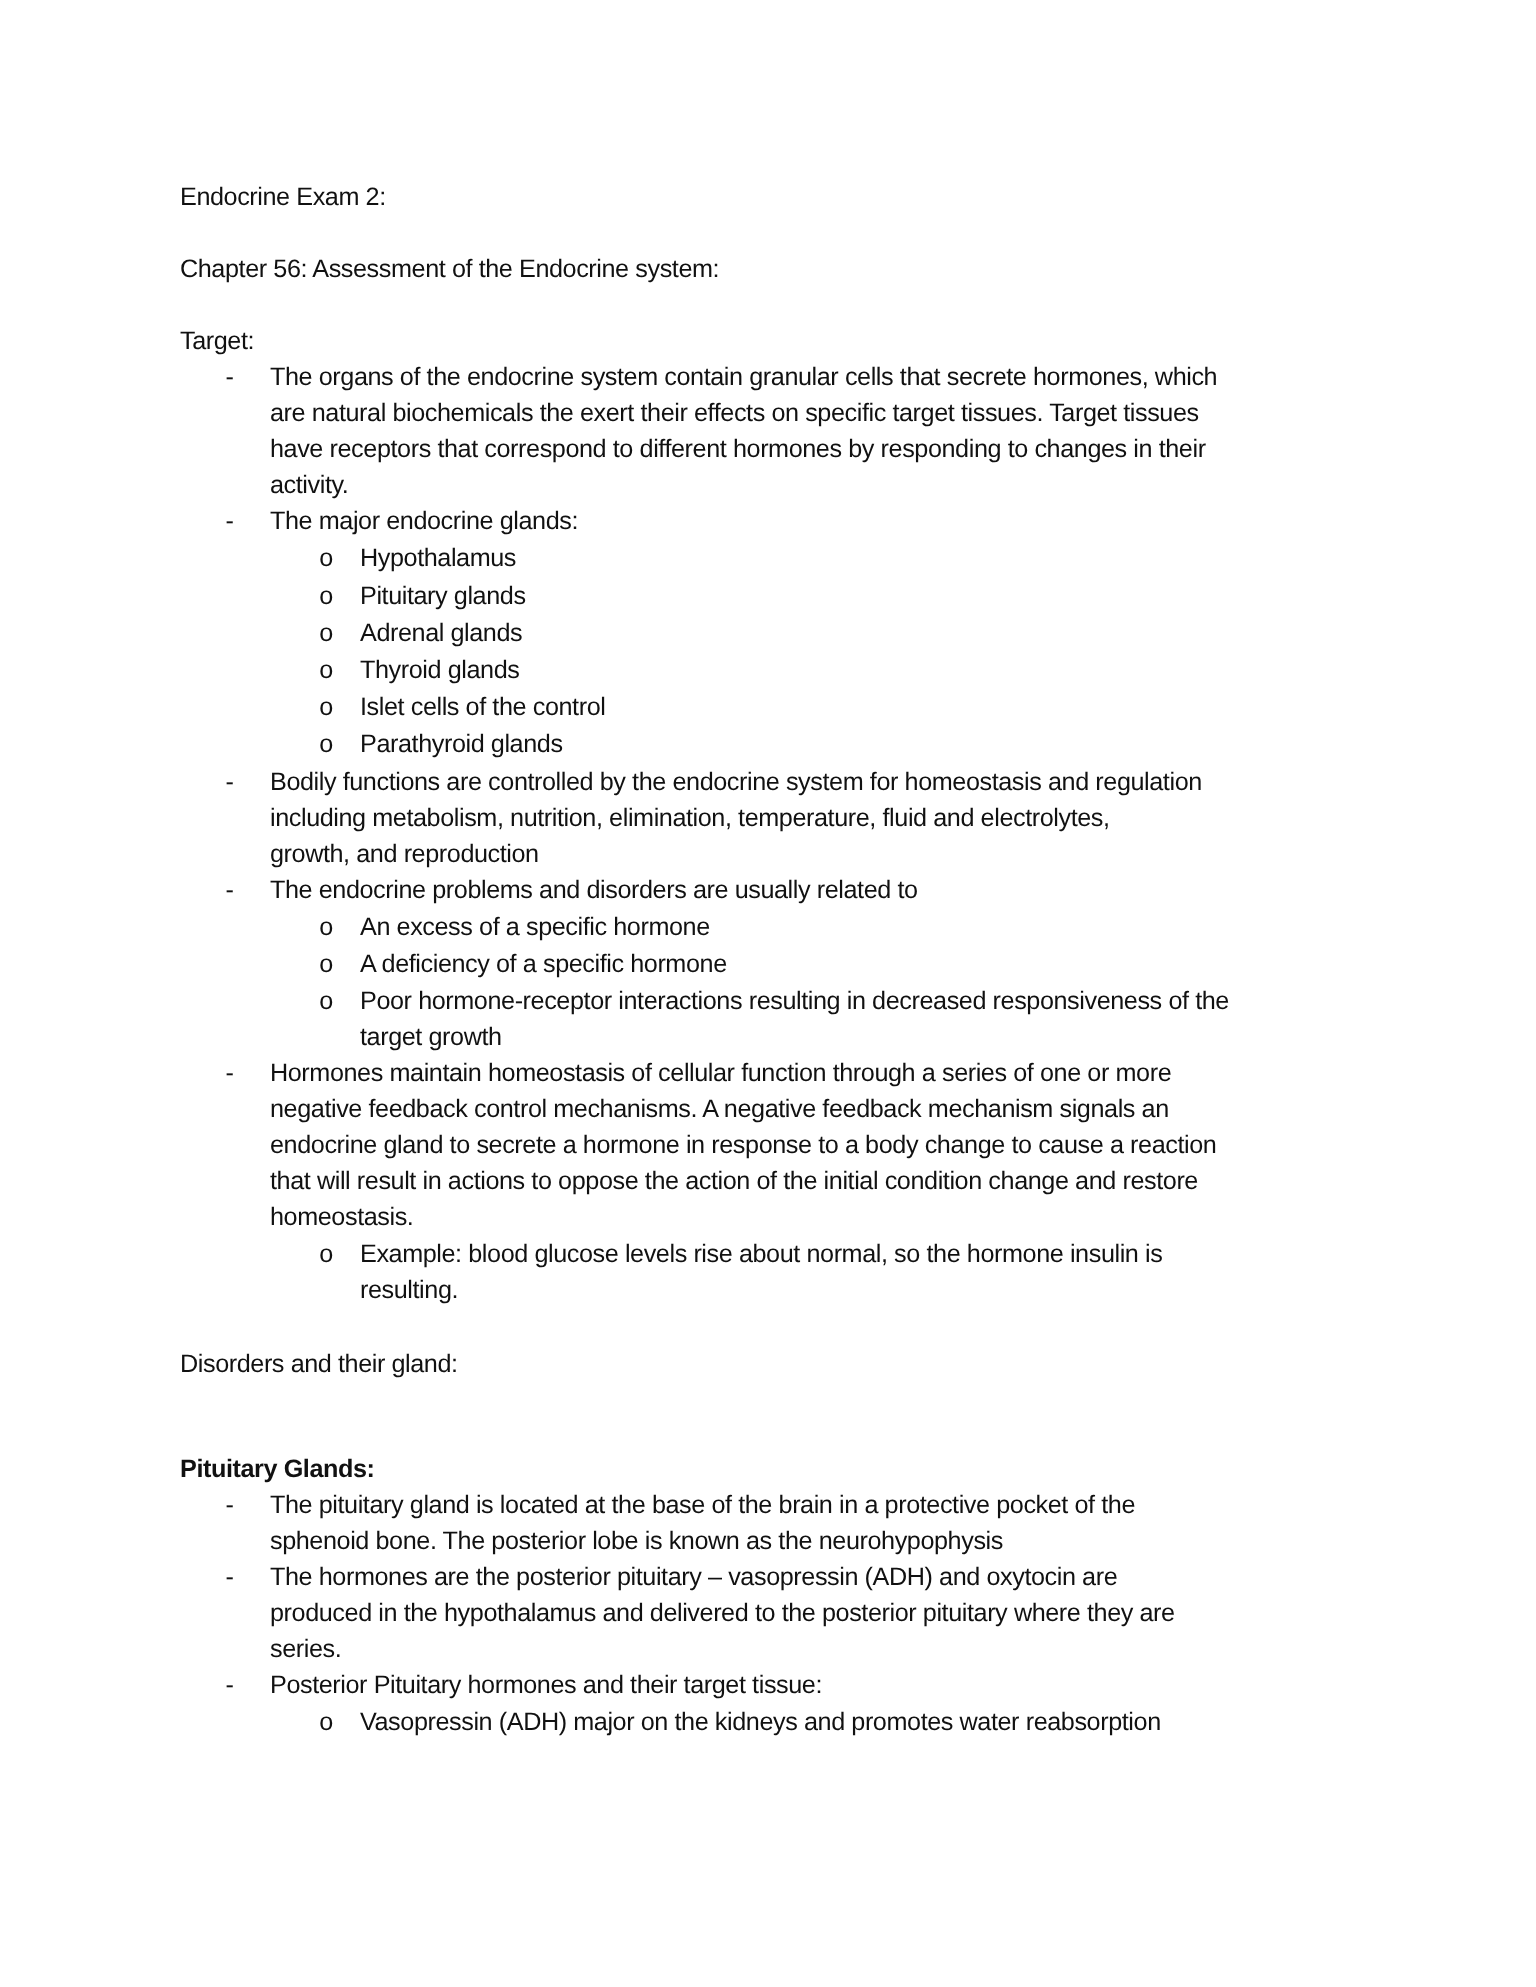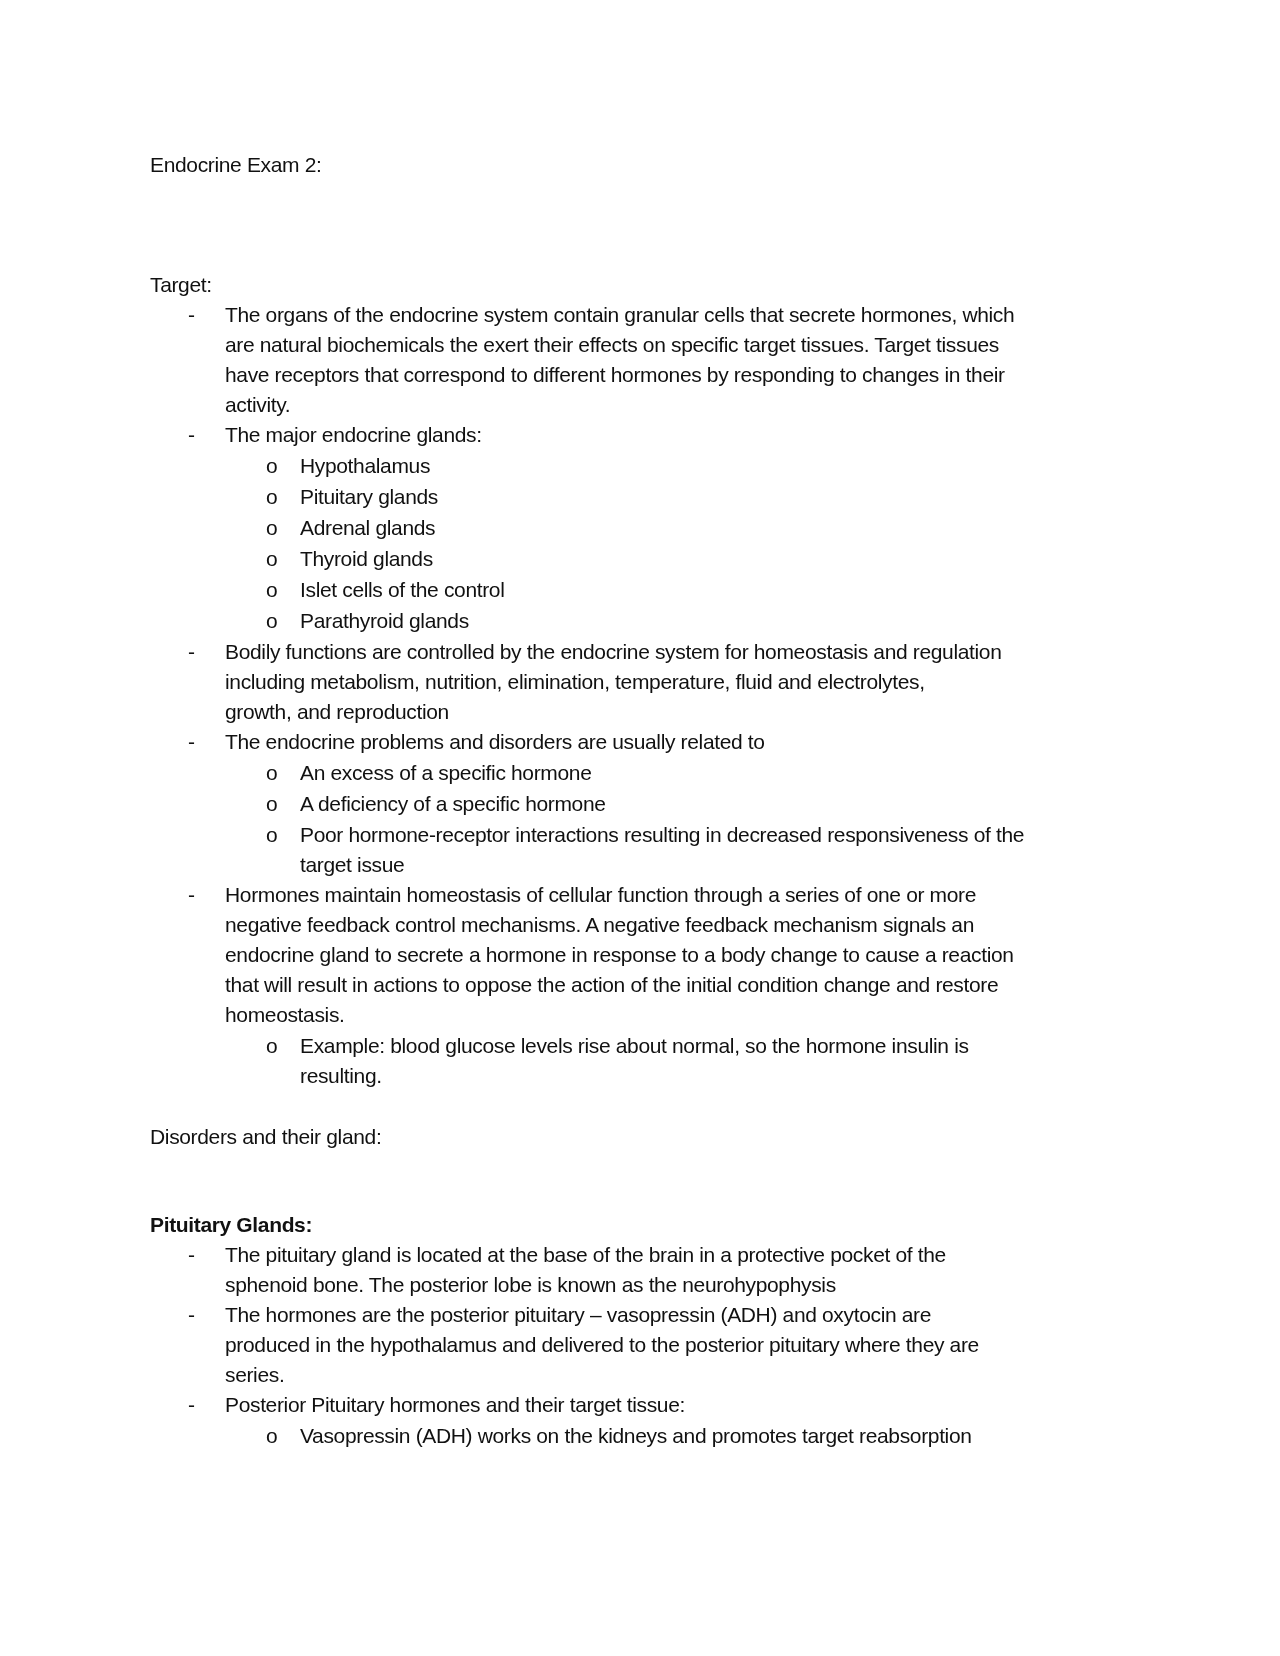--- a/index.html
+++ b/index.html
@@ -47,20 +47,21 @@
     .l1 { left: 225px; }
     .l2 { left: 300px; }
   </style>
 </head>
 <body>
 
 <div class="page">
 
   <div class="line heading" style="top:150px;">Endocrine Exam 2:</div>
 
+  <div class="line heading" style="top:210px;">Chapter 56: Assessment of the Endocrine system:</div>
 
   <div class="line heading" style="top:270px;">Target:</div>
 
   <div>
     <span class="dash" style="top:300px;">-</span>
     <div class="line l1" style="top:300px;">The organs of the endocrine system contain granular cells that secrete hormones, which</div>
     <div class="line l1" style="top:330px;">are natural biochemicals the exert their effects on specific target tissues. Target tissues</div>
     <div class="line l1" style="top:360px;">have receptors that correspond to different hormones by responding to changes in their</div>
     <div class="line l1" style="top:390px;">activity.</div>
   </div>
@@ -100,21 +101,21 @@
     <div class="line l1" style="top:727px;">The endocrine problems and disorders are usually related to</div>
 
     <span class="bullet" style="top:758px;">o</span>
     <div class="line l2" style="top:758px;">An excess of a specific hormone</div>
 
     <span class="bullet" style="top:789px;">o</span>
     <div class="line l2" style="top:789px;">A deficiency of a specific hormone</div>
 
     <span class="bullet" style="top:820px;">o</span>
     <div class="line l2" style="top:820px;">Poor hormone-receptor interactions resulting in decreased responsiveness of the</div>
-    <div class="line l2" style="top:850px;">target issue</div>
+    <div class="line l2" style="top:850px;">target growth</div>
   </div>
 
   <div>
     <span class="dash" style="top:880px;">-</span>
     <div class="line l1" style="top:880px;">Hormones maintain homeostasis of cellular function through a series of one or more</div>
     <div class="line l1" style="top:910px;">negative feedback control mechanisms. A negative feedback mechanism signals an</div>
     <div class="line l1" style="top:940px;">endocrine gland to secrete a hormone in response to a body change to cause a reaction</div>
     <div class="line l1" style="top:970px;">that will result in actions to oppose the action of the initial condition change and restore</div>
     <div class="line l1" style="top:1000px;">homeostasis.</div>
 
@@ -138,16 +139,16 @@
     <div class="line l1" style="top:1300px;">The hormones are the posterior pituitary – vasopressin (ADH) and oxytocin are</div>
     <div class="line l1" style="top:1330px;">produced in the hypothalamus and delivered to the posterior pituitary where they are</div>
     <div class="line l1" style="top:1360px;">series.</div>
   </div>
 
   <div>
     <span class="dash" style="top:1390px;">-</span>
     <div class="line l1" style="top:1390px;">Posterior Pituitary hormones and their target tissue:</div>
 
     <span class="bullet" style="top:1421px;">o</span>
-    <div class="line l2" style="top:1421px;">Vasopressin (ADH) works on the kidneys and promotes target reabsorption</div>
+    <div class="line l2" style="top:1421px;">Vasopressin (ADH) major on the kidneys and promotes water reabsorption</div>
   </div>
 
 </div>
 
 </body></html>

